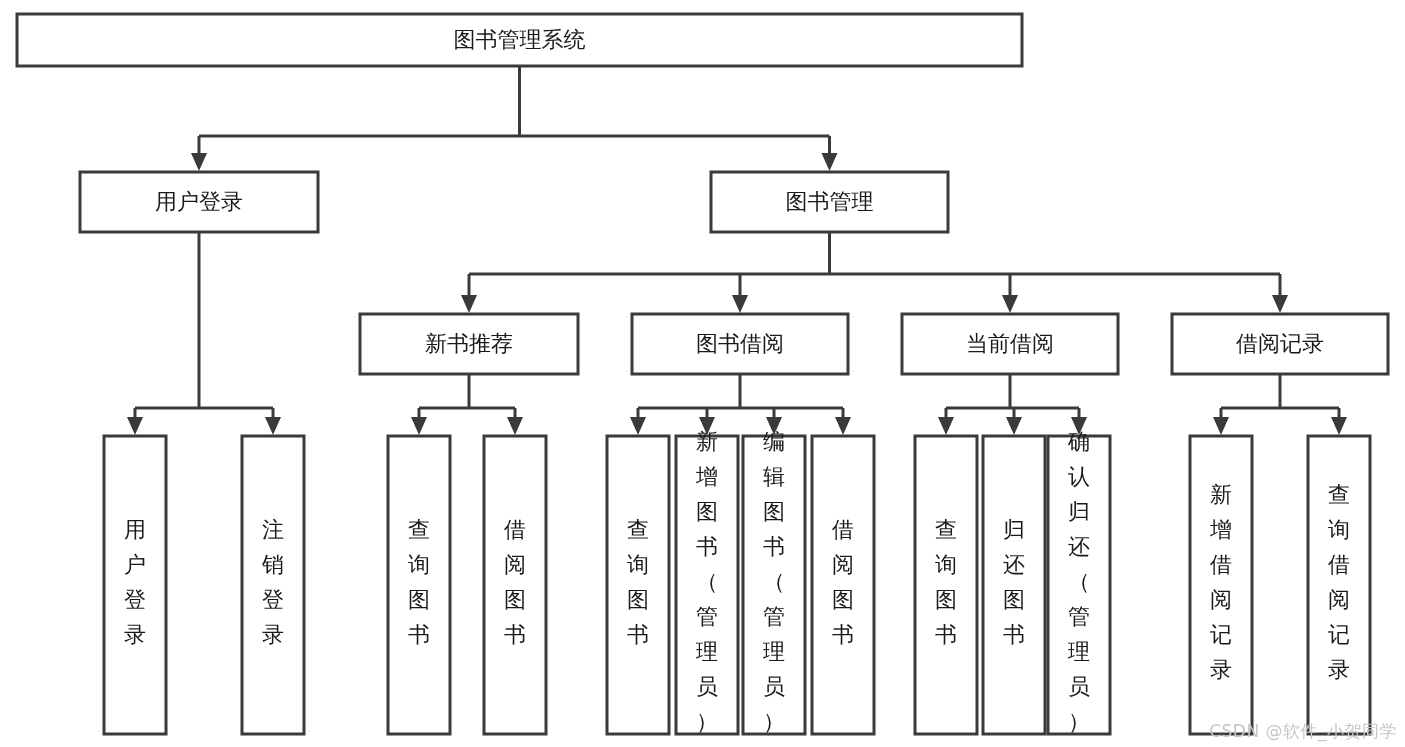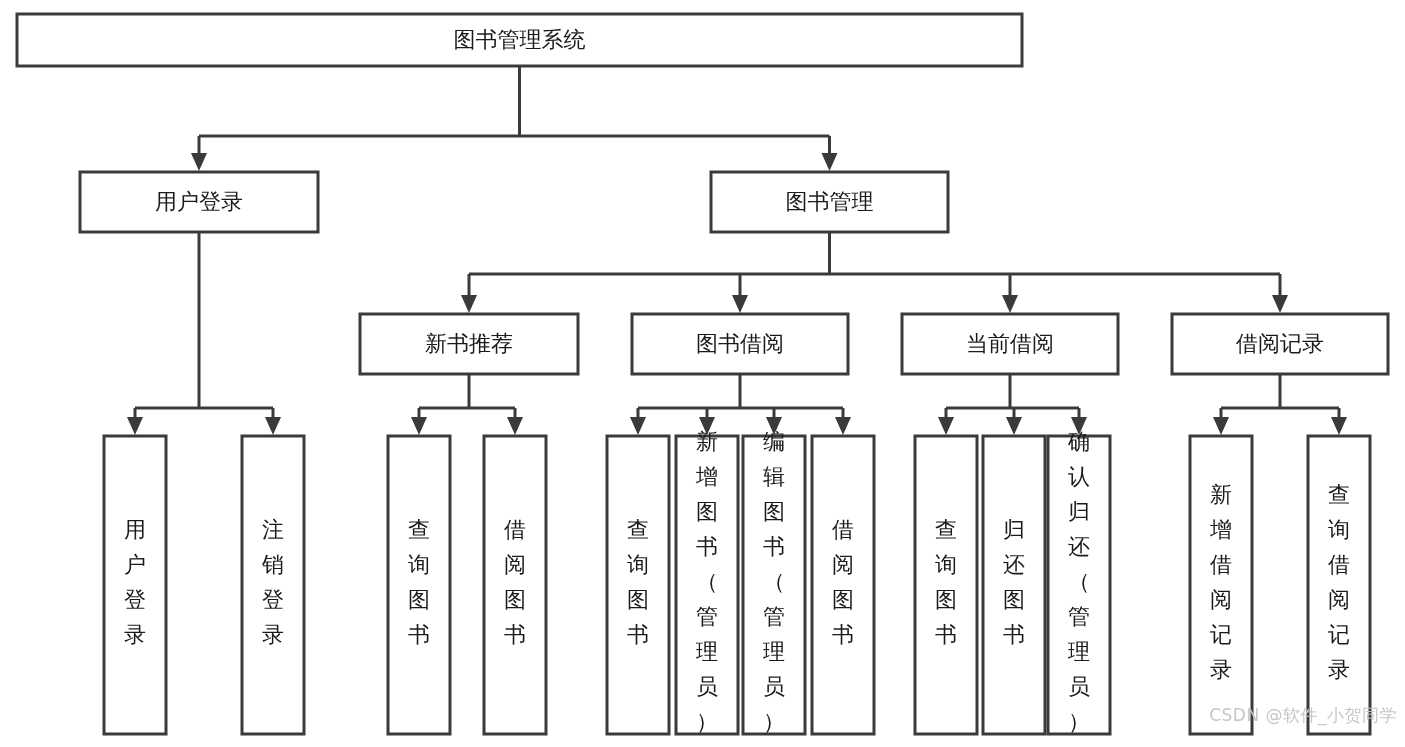--- a/index.html
+++ b/index.html
@@ -14,21 +14,21 @@
   .node-label-h{
     font-family:"DejaVu Sans","Liberation Sans",sans-serif;
     font-size:22px;fill:#1a1a1a;text-anchor:middle;
     dominant-baseline:middle;
   }
   .node-label-v{
     font-family:"DejaVu Sans","Liberation Sans",sans-serif;
     font-size:22px;fill:#1a1a1a;text-anchor:middle;
   }
   .watermark{
-    position:absolute;right:8px;bottom:20px;
+    position:absolute;right:8px;bottom:4px;
     font-family:"DejaVu Sans","Liberation Sans",sans-serif;
     font-size:17px;color:#c6c6c6;white-space:nowrap;
     letter-spacing:0.5px;user-select:none;margin-top:40px;
   }
 </style>
 </head>
 <body>
 
 <svg id="diagram" viewBox="0 0 1405 747" xmlns="http://www.w3.org/2000/svg">
   <g id="edges-layer">

